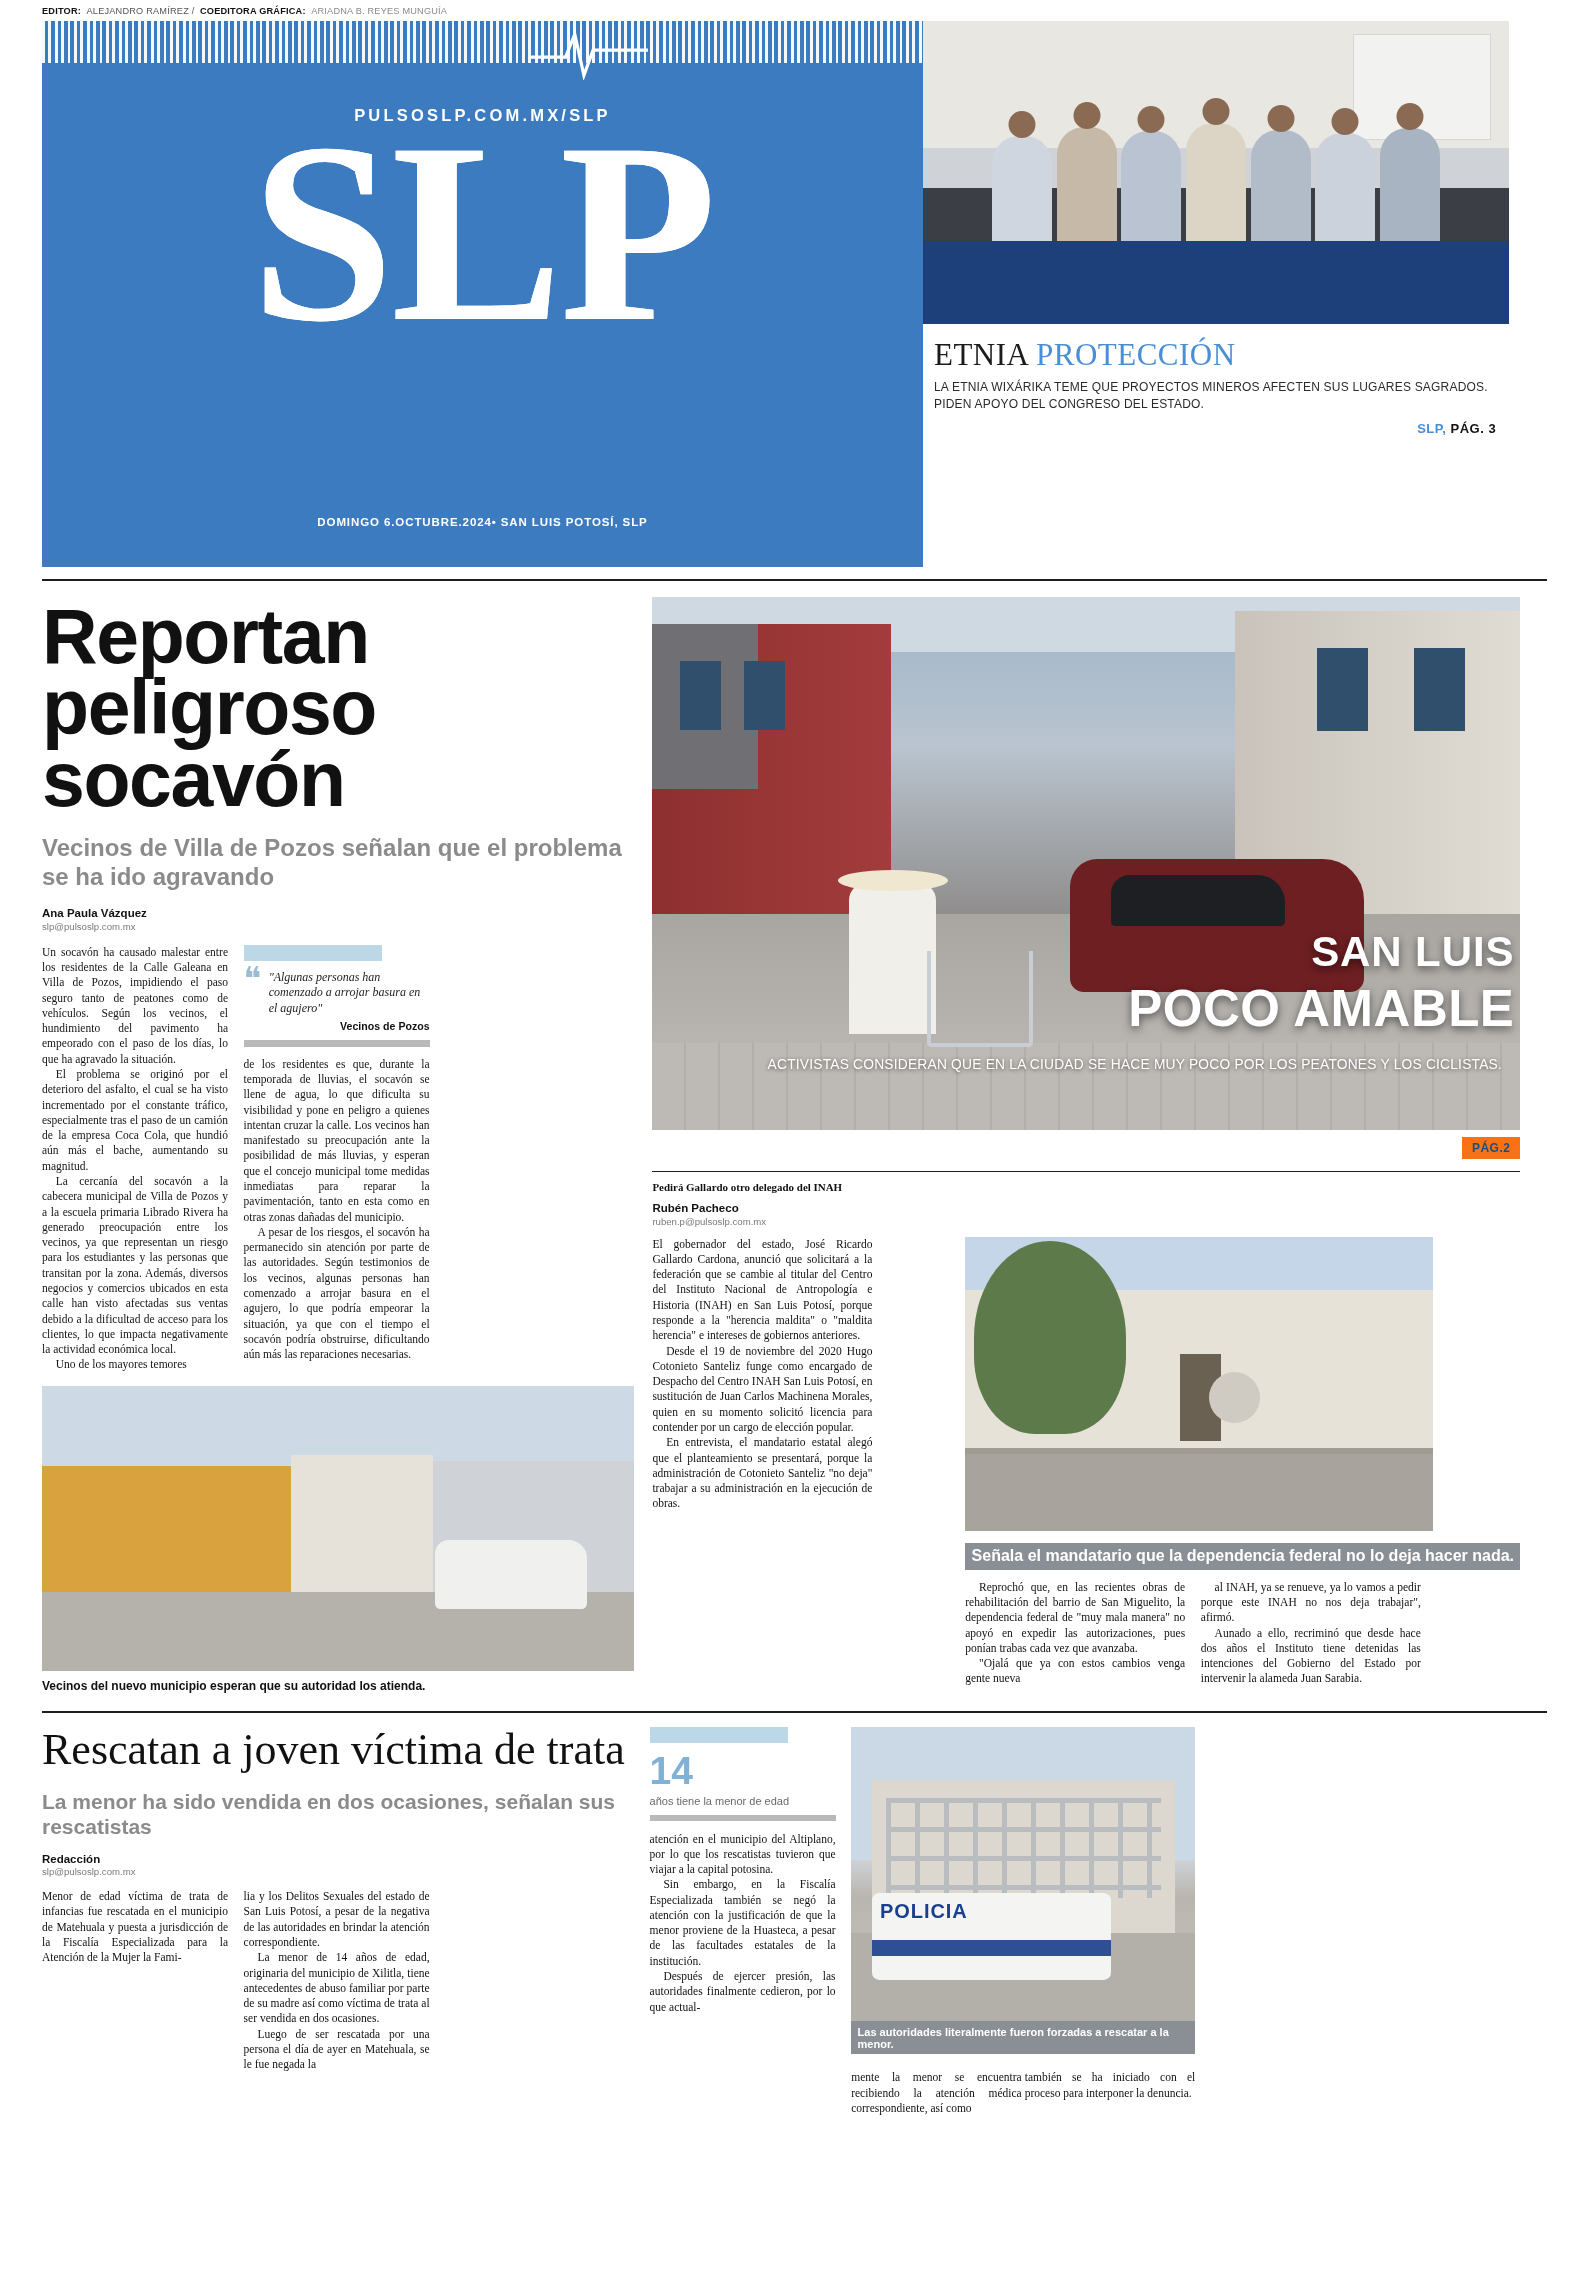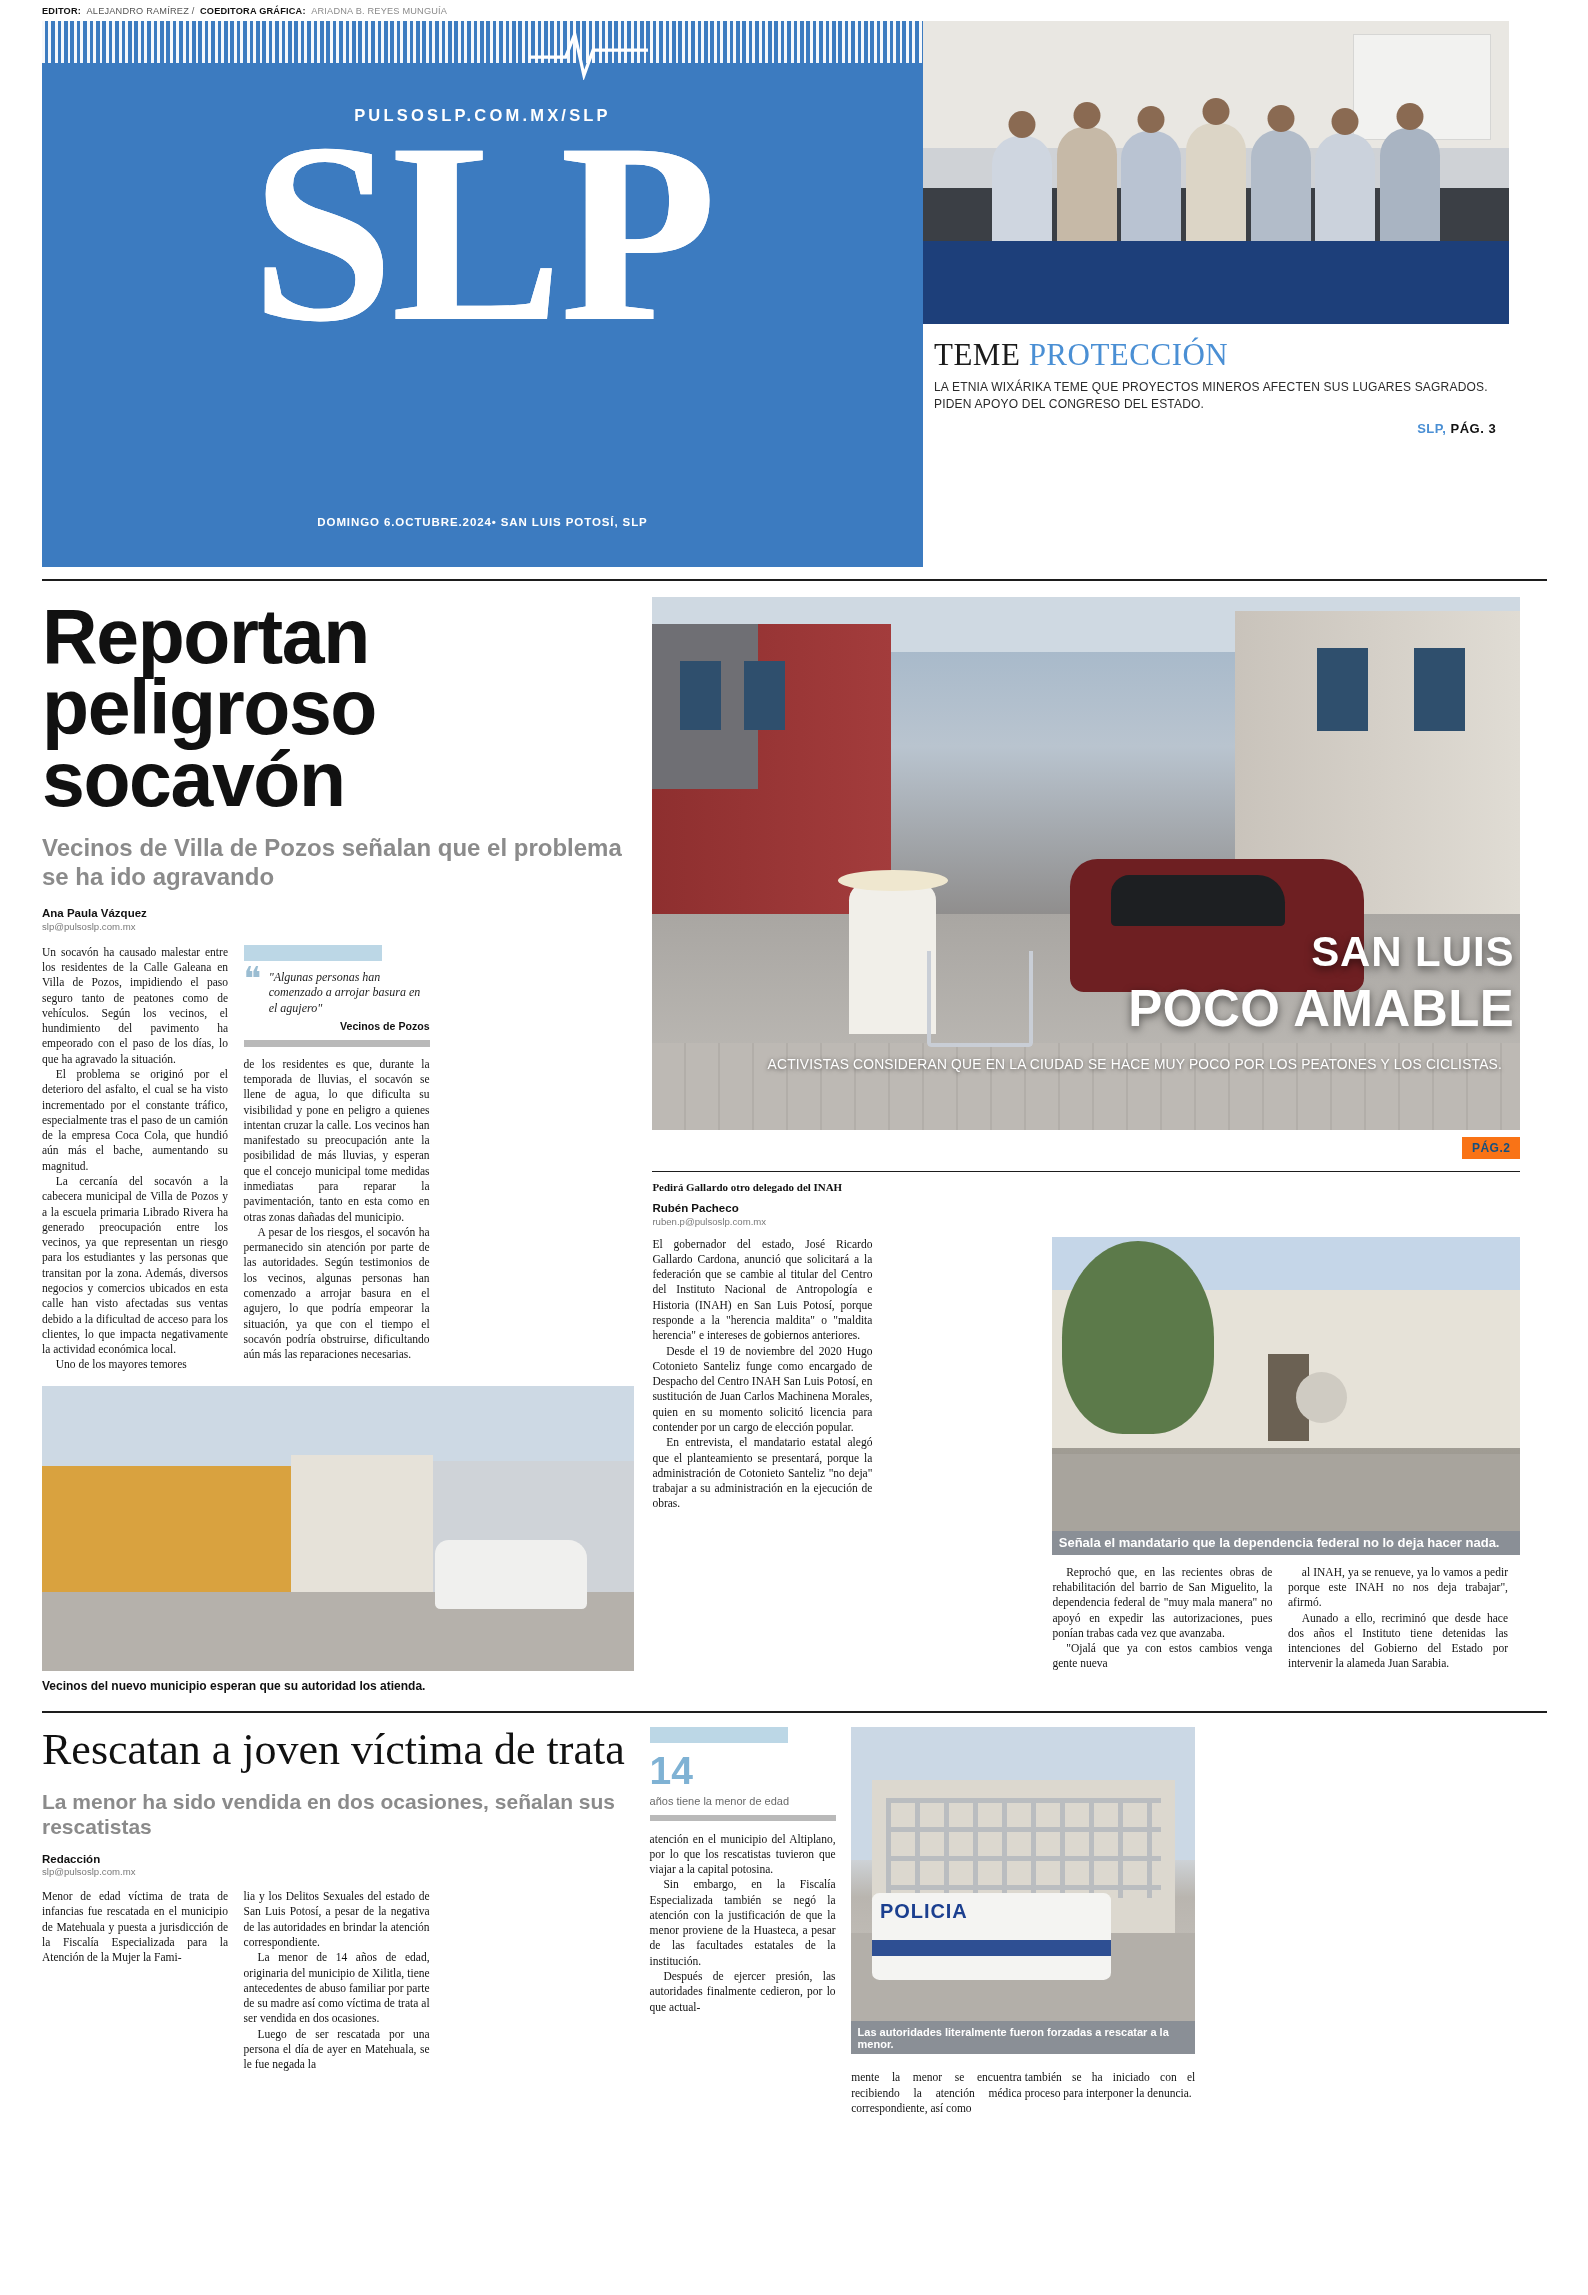--- a/index.html
+++ b/index.html
@@ -170,22 +170,22 @@
   .inah-photo .door { position:absolute; left:46%; top:40%; width:41px; height:87px; background:#6b6153; }
   .inah-photo .tree { position:absolute; left:9.2px; top:4.6px; width:152px; height:193px; background:#5c7a4a; border-radius:50% 50% 40% 40%; }
   .inah-photo .plaque { position:absolute; left:52%; top:46%; width:51px; height:51px; background:#cfcbc2; border-radius:50%; }
   .inah-photo .street { position:absolute; left:0; right:0; bottom:0; height:26%; background:#a8a49d; }
   .inah-photo .credit { position:absolute; right:1.8px; bottom:55px; transform:rotate(90deg); transform-origin:right bottom;
     font-family:"Liberation Sans", sans-serif; font-size:7.3px; color:#fff; letter-spacing:0.9px;}
   .inah-col { width: 220px; }
   .inah-col p { font-family:"Liberation Serif", serif; font-size:11.5px; line-height:1.33; text-align:justify; text-indent:13.8px; margin:0; }
   .inah-col p.first { text-indent:0; }
   .inah-caption {
-    font-family:"Liberation Sans", sans-serif; font-weight:700; font-size:13px; color:#fff;
-    background:#8a8f96; padding: 4.6px 6.4px; margin-top: 0;
+    font-family:"Liberation Sans", sans-serif; font-weight:700; font-size:16px; color:#fff;
+    background:#8a8f96; padding: 4.6px 6.4px; margin-top: 12px;
   }
   .inah-lower { display:flex; gap:15.6px; margin-top: 10px; }
   .inah-lower .c { width: 220px; }
   .inah-lower p { font-family:"Liberation Serif", serif; font-size:11.5px; line-height:1.33; text-align:justify; text-indent:13.8px; margin:0; }
 
   
   .pozos-photo-wrap { width: 592px; margin-top: 13.8px; }
   .pozos-photo { width: 100%; height: 285px; position:relative; overflow:hidden;
     background: linear-gradient(180deg,#cfd9e3 0%, #d6ddde 42%, #b7b3ad 60%, #c7c3bd 100%); }
   .pozos-photo .sky { position:absolute; inset:0 0 52% 0; background:#cdd9e4; }
@@ -275,21 +275,21 @@
           <div class="bottles">
             <div class="bottle"></div>
               <div class="bottle"></div>
               <div class="bottle"></div>
               <div class="bottle"></div>
           </div>
           <div class="table"></div>
         </div>
         <div class="mast-caption">
           <h2>
-            <span>TEME </span><span class="blue">PROTECCIÓN</span>
+            <span>ETNIA </span><span class="blue">PROTECCIÓN</span>
           </h2>
           <p>LA ETNIA WIXÁRIKA TEME QUE PROYECTOS MINEROS AFECTEN SUS LUGARES SAGRADOS. PIDEN APOYO DEL CONGRESO DEL ESTADO.</p>
           <div class="mast-pag">
             <span class="b">SLP,</span>
             <span class="k">PÁG. 3</span>
           </div>
         </div>
       </div>
     </div>
   </div>

